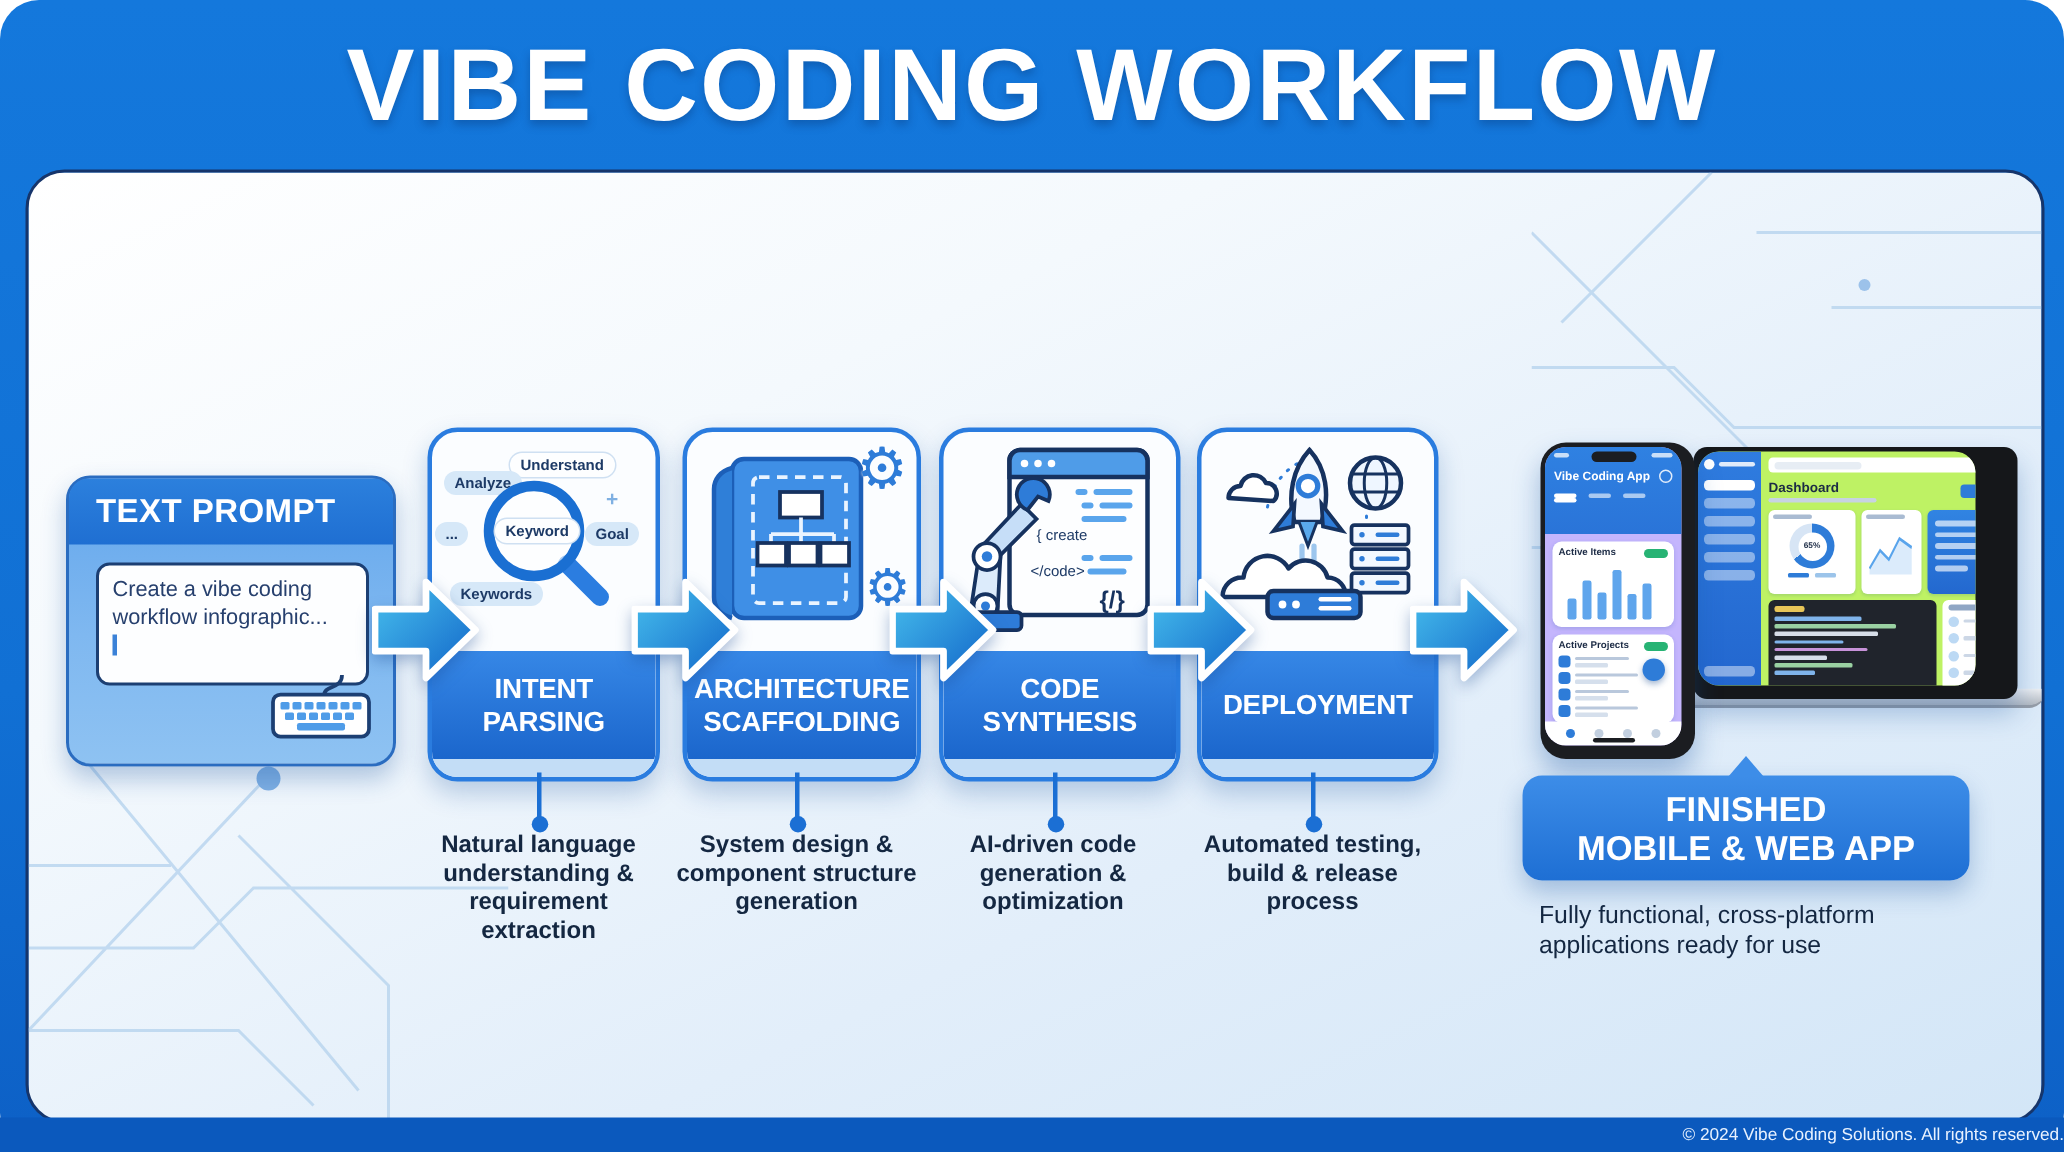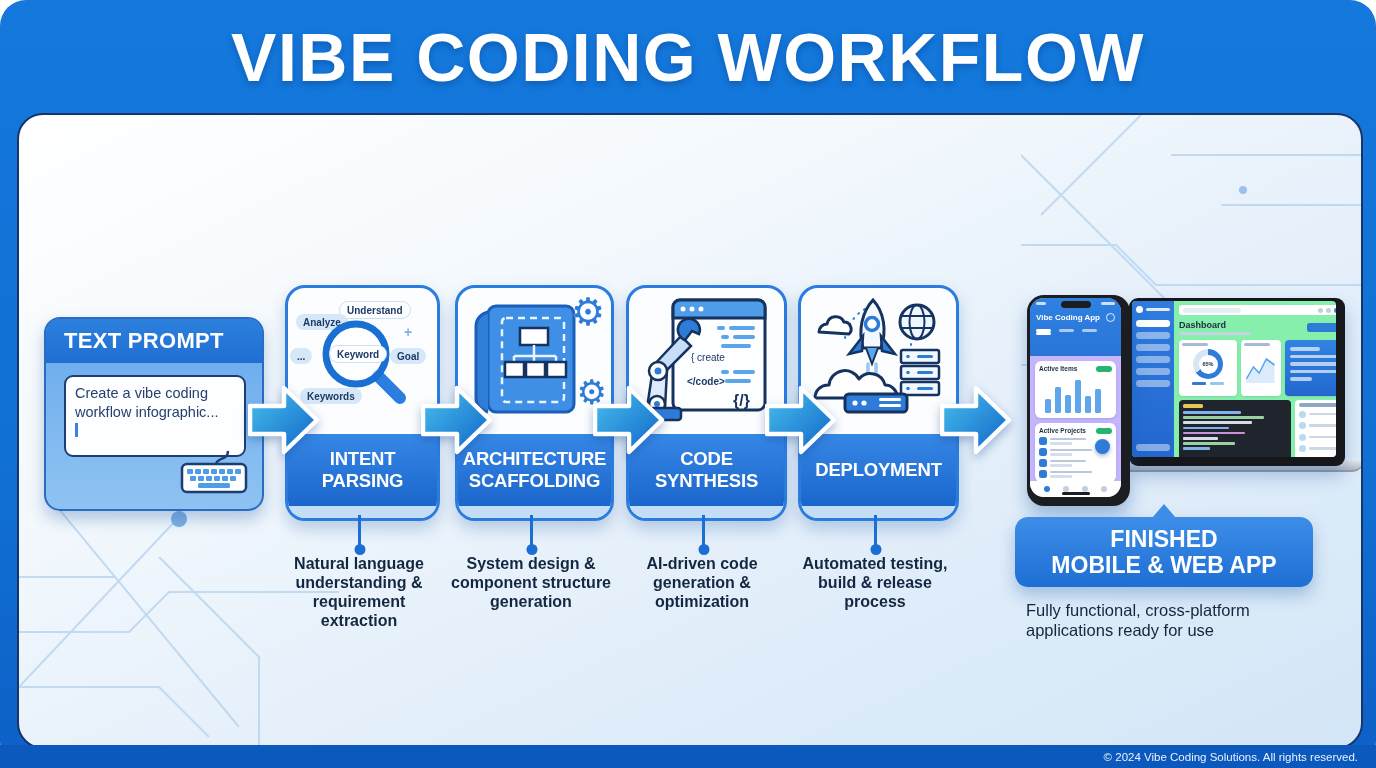--- a/index.html
+++ b/index.html
@@ -74,21 +74,21 @@
     box-shadow:0 2px 4px rgba(20,70,140,.4);z-index:2;}
   .p-nav{position:absolute;left:0;bottom:0;width:100%;height:16px;background:#ffffff;display:flex;
     align-items:center;justify-content:space-around;padding:0 8px;box-sizing:border-box;}
   .p-nav div{width:6px;height:6px;border-radius:50%;background:#c2cfdf;}
   .p-nav div.on{background:#2e7cd8;}
   .p-home{position:absolute;left:50%;bottom:2px;transform:translateX(-50%);width:28px;height:3px;border-radius:2px;background:#1b1d21;}
 
   
   .laptop-screen{position:absolute;left:1110px;top:183px;width:210px;height:162px;background:#15171a;
     border-radius:9px;padding:3px;box-shadow:0 10px 18px rgba(23,82,160,.3);z-index:3;}
-  .lap-inner{display:flex;width:204px;height:156px;border-radius:4px;overflow:hidden;background:#86efac;}
+  .lap-inner{display:flex;width:185px;height:156px;border-radius:14px;overflow:hidden;background:#bef264;}
   .lap-side{width:46px;background:linear-gradient(180deg,#2f7cdf,#2367cf);padding:5px 4px;box-sizing:border-box;position:relative;}
   .lap-logo{display:flex;align-items:center;gap:3px;margin-bottom:7px;}
   .lap-logo .dot{width:7px;height:7px;border-radius:50%;background:#fff;}
   .lap-logo .ln{width:24px;height:3px;border-radius:2px;background:rgba(255,255,255,.85);}
   .lnav{height:7px;border-radius:3px;background:rgba(255,255,255,.45);margin-bottom:5px;}
   .lnav.on{background:#ffffff;}
   .lnav.bottom{position:absolute;bottom:6px;left:4px;right:4px;margin:0;}
   .lap-main{flex:1;padding:4px 5px;position:relative;}
   .lap-topbar{height:10px;background:#ffffff;border-radius:3px;display:flex;align-items:center;
     justify-content:space-between;padding:0 4px;}
@@ -130,21 +130,21 @@
   .banner{position:absolute;left:996px;top:402px;width:298px;height:70px;border-radius:13px;
     background:linear-gradient(180deg,#3d8de8 0%,#1e6fd4 100%);box-shadow:0 8px 16px rgba(23,82,160,.3);
     display:flex;flex-direction:column;align-items:center;justify-content:center;color:#fff;font-weight:bold;
     font-size:23px;line-height:1.14;z-index:5;}
   .banner::before{content:"";position:absolute;top:-13px;left:50%;transform:translateX(-50%);
     width:0;height:0;border-left:12px solid transparent;border-right:12px solid transparent;border-bottom:14px solid #3d8de8;}
   .banner-desc{position:absolute;left:1007px;top:486px;width:280px;color:#142741;
     font-size:16.5px;font-weight:400;line-height:1.2;}
 
   .footer-bar{position:absolute;left:0;bottom:0;width:100%;height:23px;background:#0b59bd;
-    display:flex;align-items:center;justify-content:flex-end;padding-right:18px;box-sizing:border-box;}
+    display:flex;align-items:center;justify-content:flex-end;box-sizing:border-box;}
   .footer-text{color:#e8f2ff;font-size:11.5px;}
 </style>
 </head>
 <body>
 
 <div class="frame">
   <div class="main-title">VIBE CODING WORKFLOW</div>
 
   <div class="panel">
 
@@ -258,21 +258,21 @@
           <polygon points="10,112 16,72 30,74 28,112" fill="#dcebfb" stroke="#16325f" stroke-width="2.5"></polygon>
           <polygon points="14,72 44,40 54,50 26,78" fill="#c6def8" stroke="#16325f" stroke-width="2.5"></polygon>
           <circle cx="21" cy="75" r="9" fill="#ffffff" stroke="#16325f" stroke-width="2.5"></circle>
           <circle cx="21" cy="75" r="3.5" fill="#2e7cd8"></circle>
           <circle cx="20" cy="108" r="8" fill="#ffffff" stroke="#16325f" stroke-width="2.5"></circle>
           <circle cx="20" cy="108" r="3" fill="#2e7cd8"></circle>
           <path d="M48 44 a11 11 0 1 1 14 -6 l-7 -3 z" fill="#2e7cd8" stroke="#16325f" stroke-width="2.5"></path>
           <rect x="4" y="112" width="40" height="12" rx="3" fill="#2e7cd8" stroke="#16325f" stroke-width="2.5"></rect>
         </svg>
         <span style="position:absolute;left:62px;top:64px;font-size:10px;font-weight:normal;color:#1d3a66">{ create</span>
-        <span style="position:absolute;left:58px;top:88px;font-size:10px;font-weight:bold;color:#1d3a66">&lt;/code&gt;</span>
+        <span style="position:absolute;left:58px;top:88px;font-size:10px;font-weight:normal;color:#1d3a66">&lt;/code&gt;</span>
         <span style="position:absolute;left:104px;top:104px;font-size:16px;font-weight:bold;color:#16325f">{/}</span>
       </div>
       <div class="stage-band">
         <span>CODE</span>
         <span>SYNTHESIS</span>
       </div>
       <div class="band-strip"></div>
     </div>
 
     <div class="stage" style="left:779px;width:155px">

